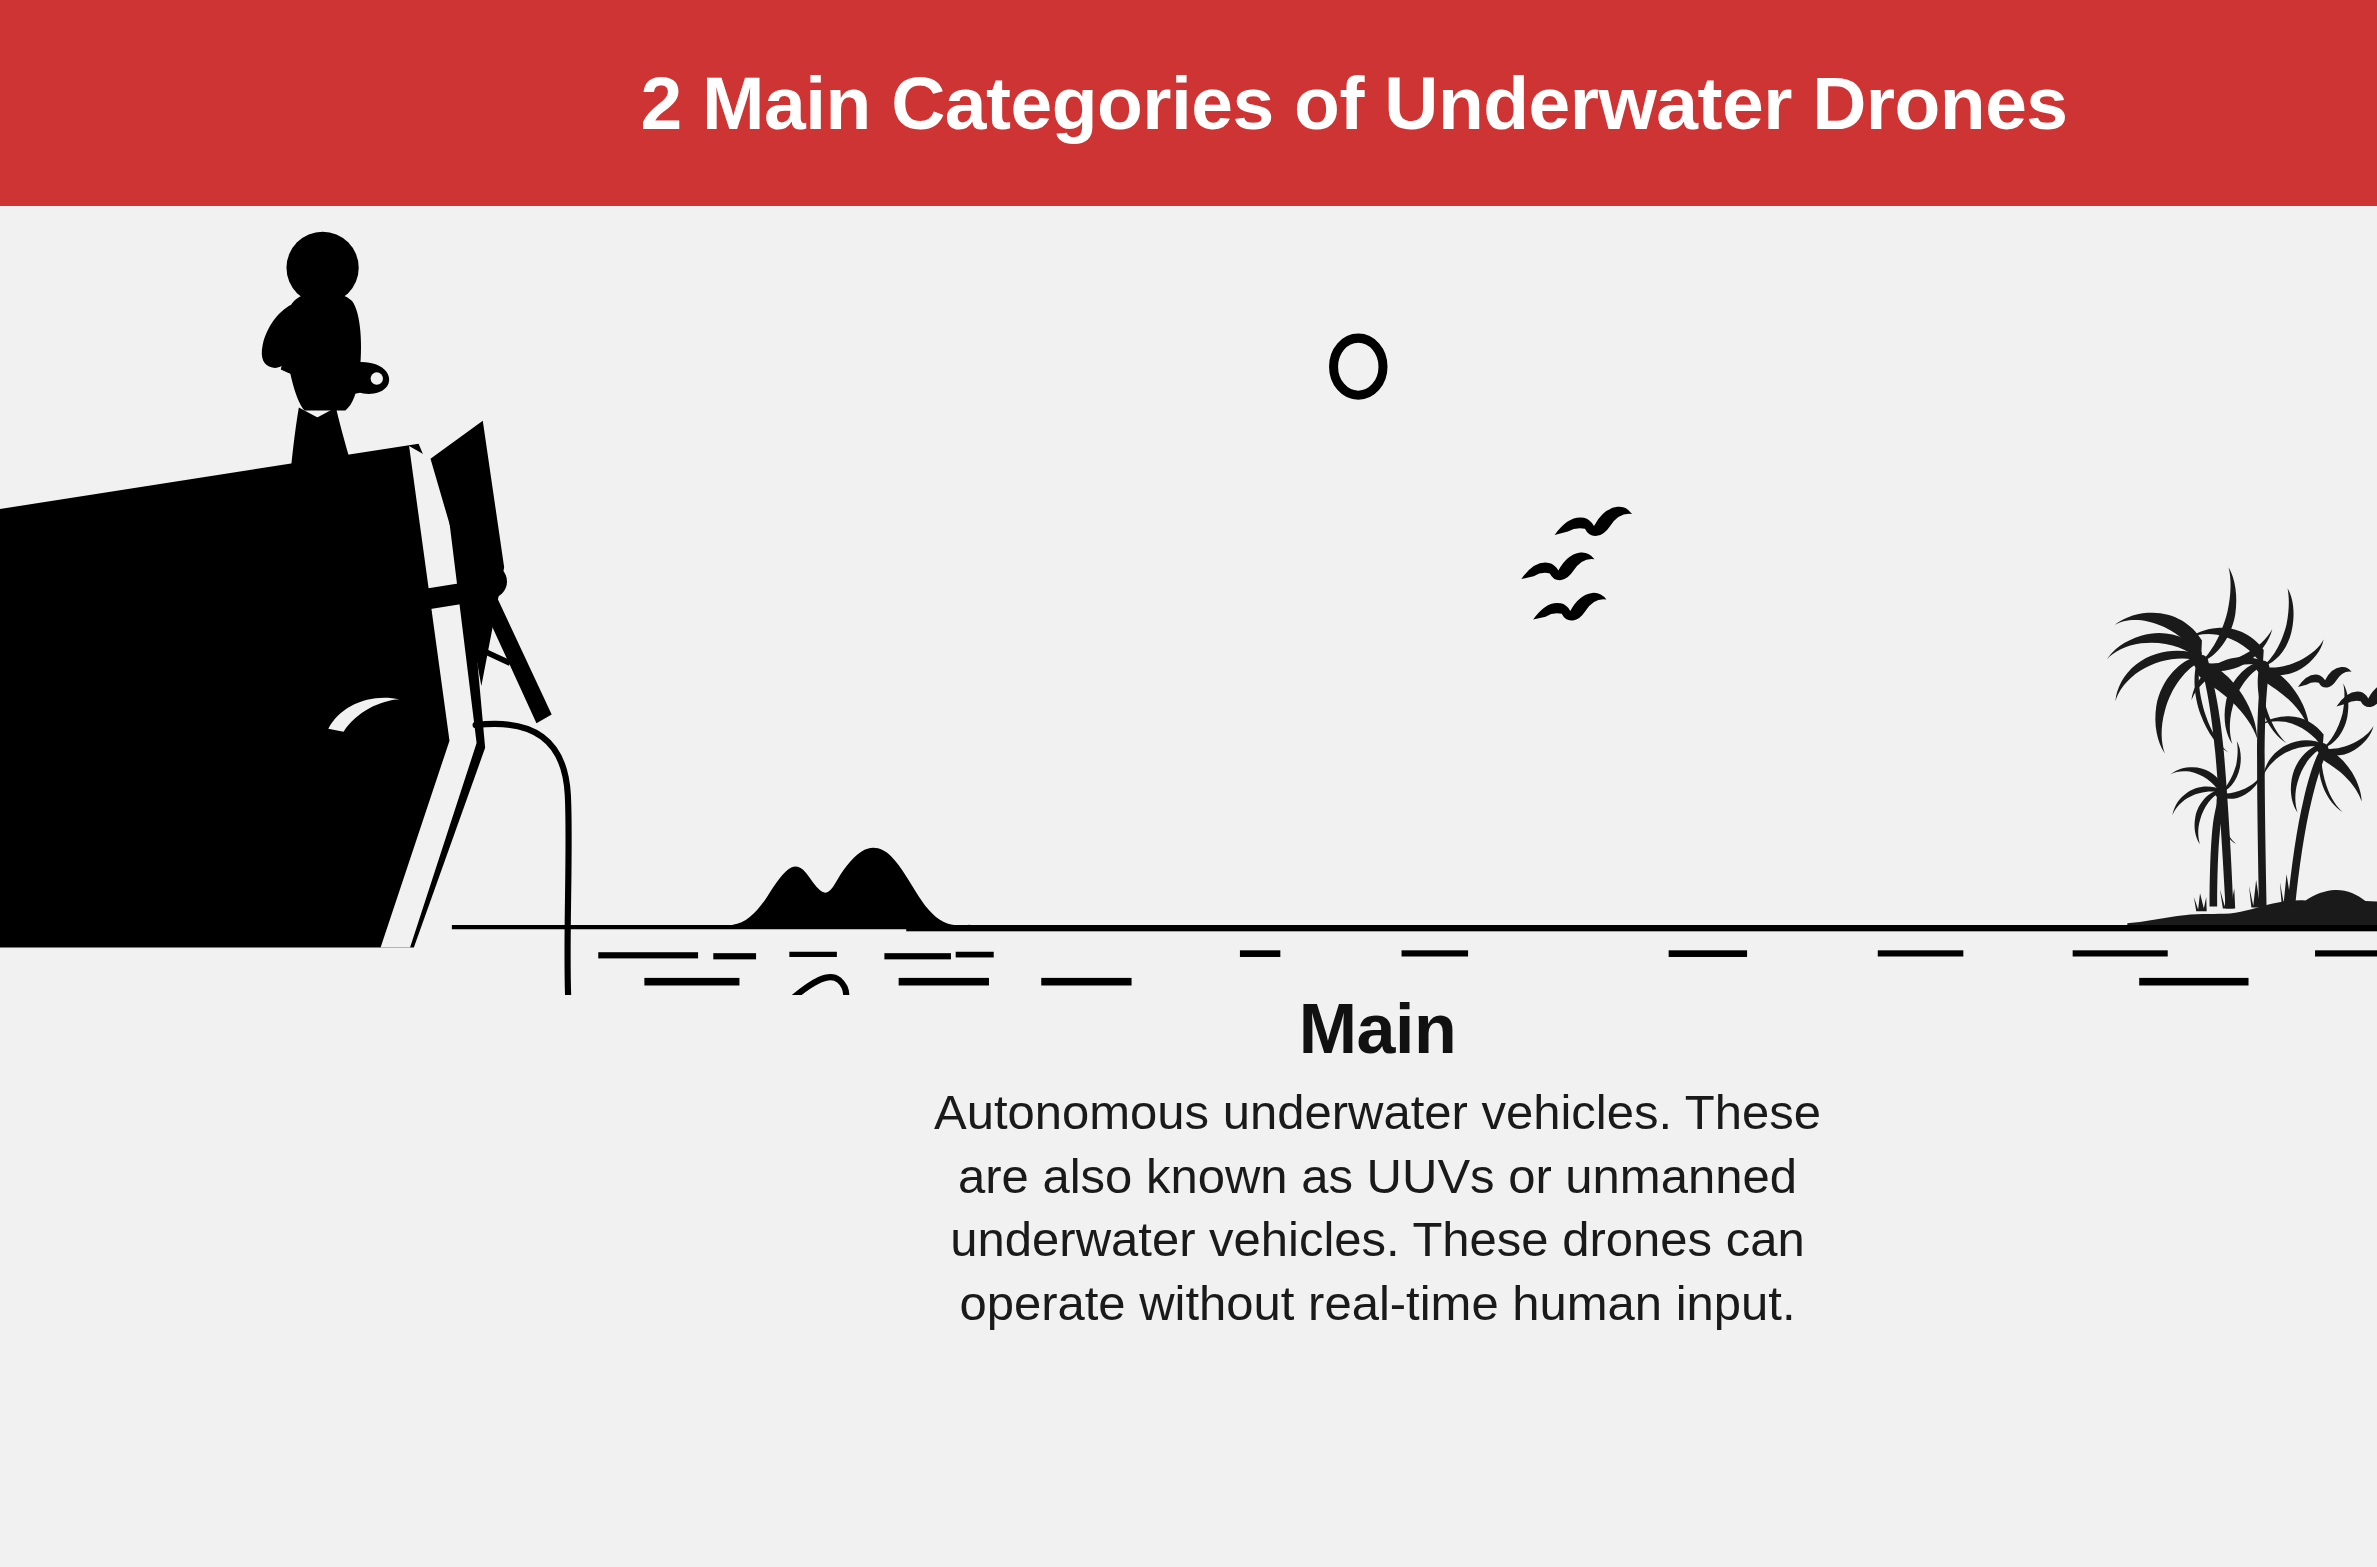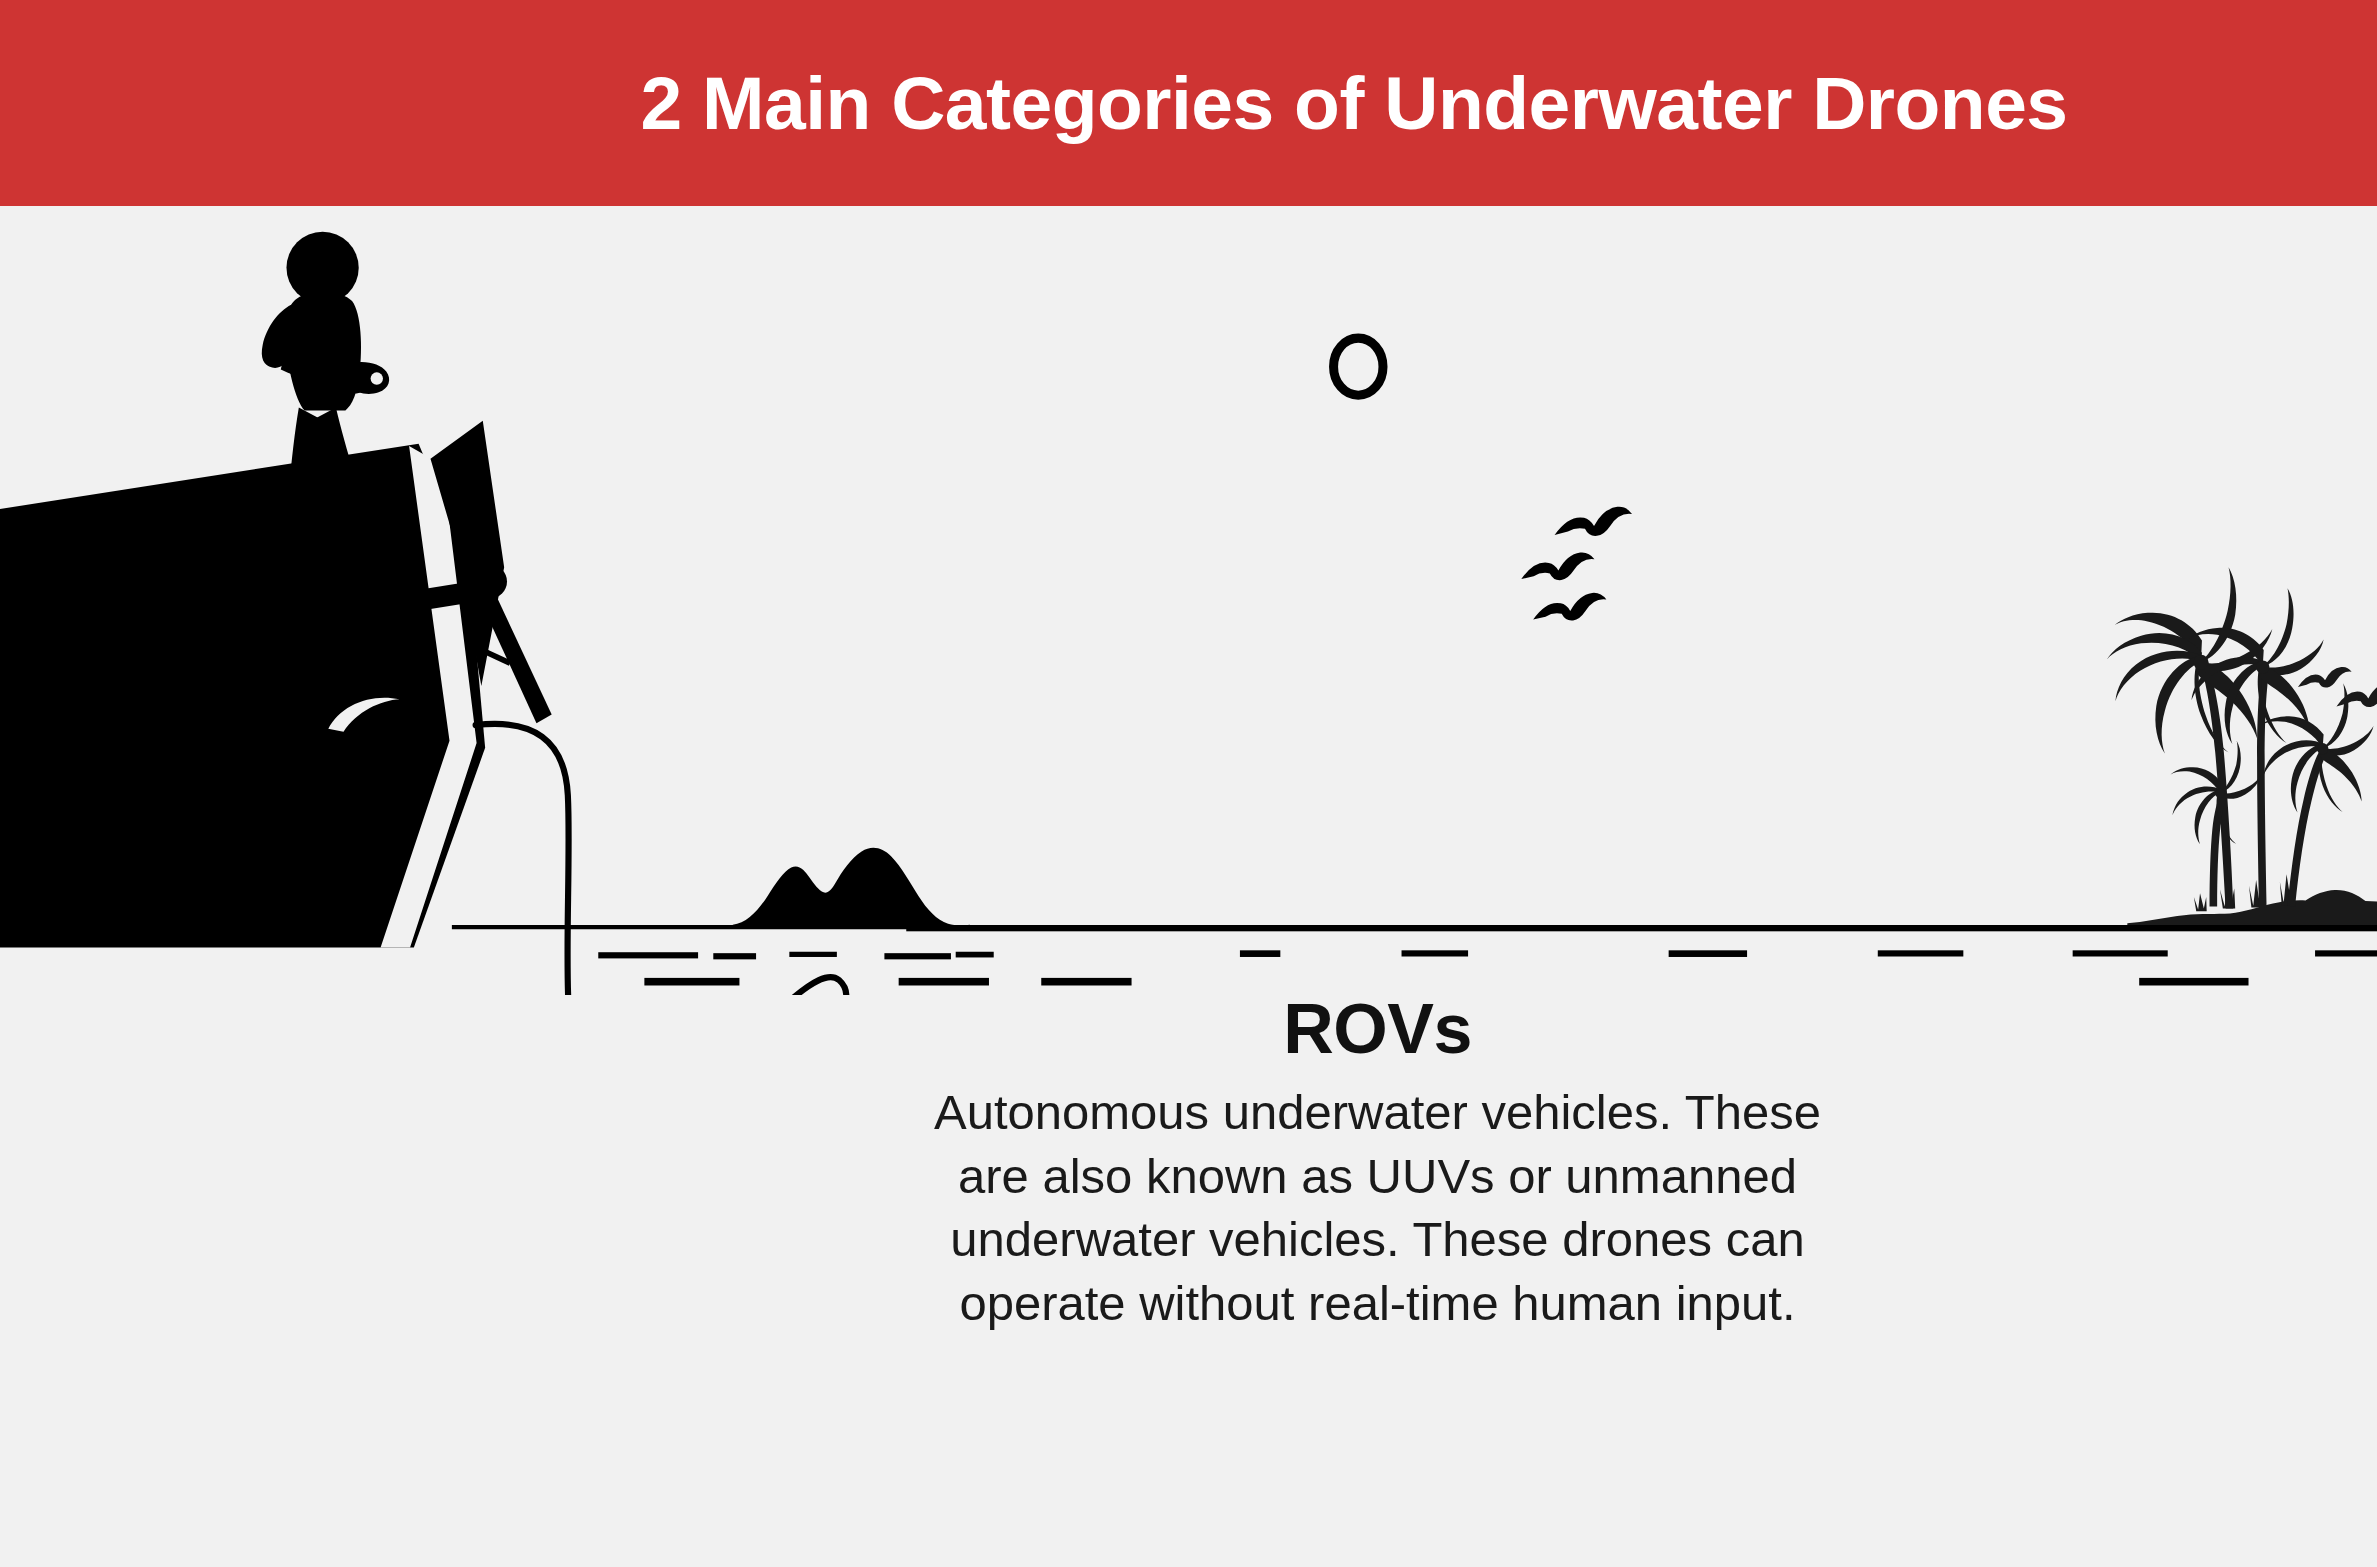--- a/index.html
+++ b/index.html
@@ -420,21 +420,21 @@
         <rect x="4580" y="1840" width="70" height="24" fill="#F1F1F1"></rect>
       </g>
 
     </svg>
   </div>
 
   <div class="columns">
 
 
     <div class="column col-auv">
-      <div class="cat-heading">ROVs</div>
+      <div class="cat-heading">Main</div>
       <div class="cat-body">Autonomous underwater vehicles. These
 are also known as UUVs or unmanned
 underwater vehicles. These drones can
 operate without real-time human input.</div>
     </div>
 
   </div>
 
 </div>
 

